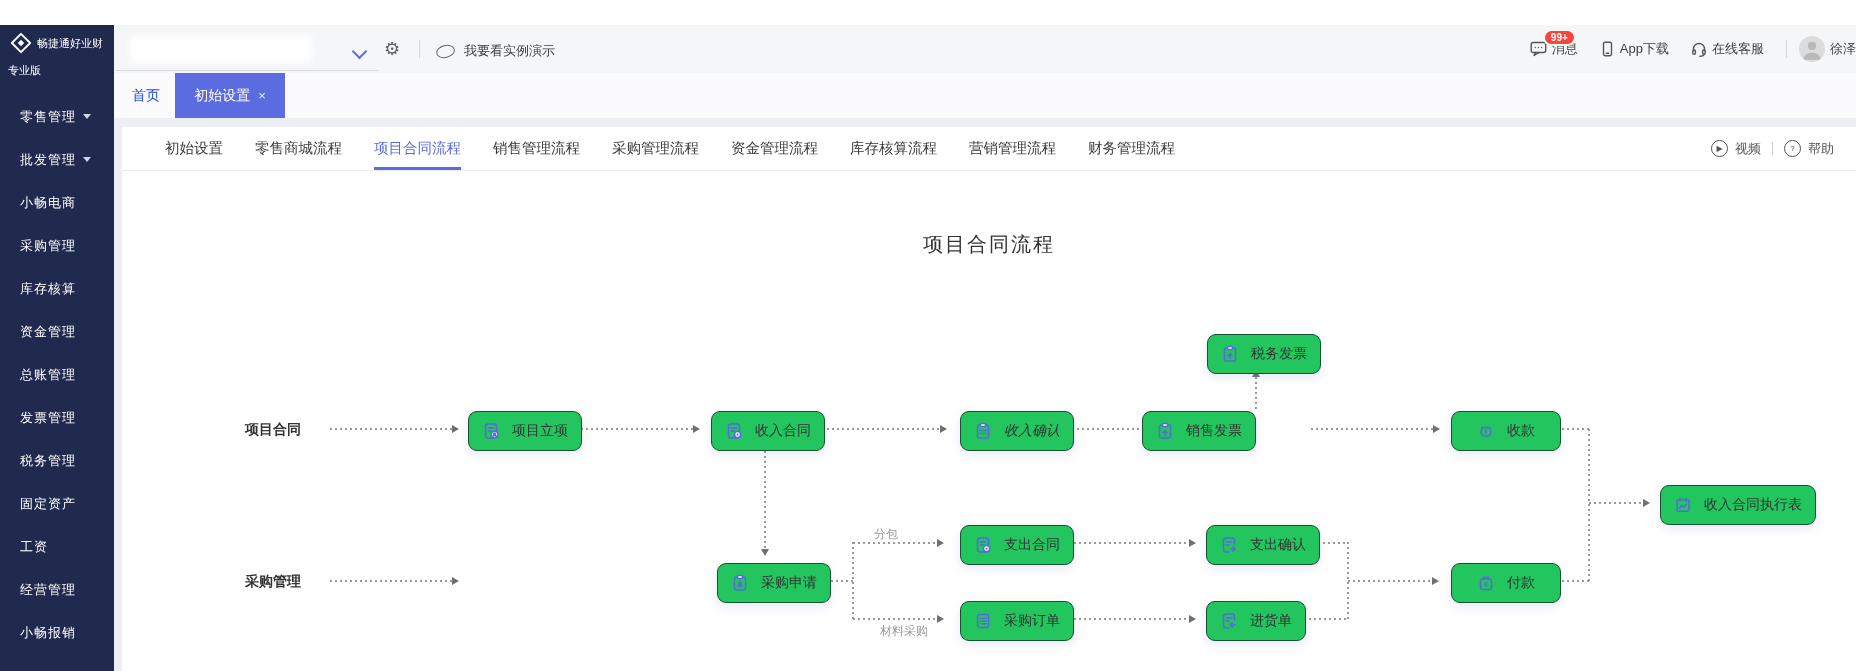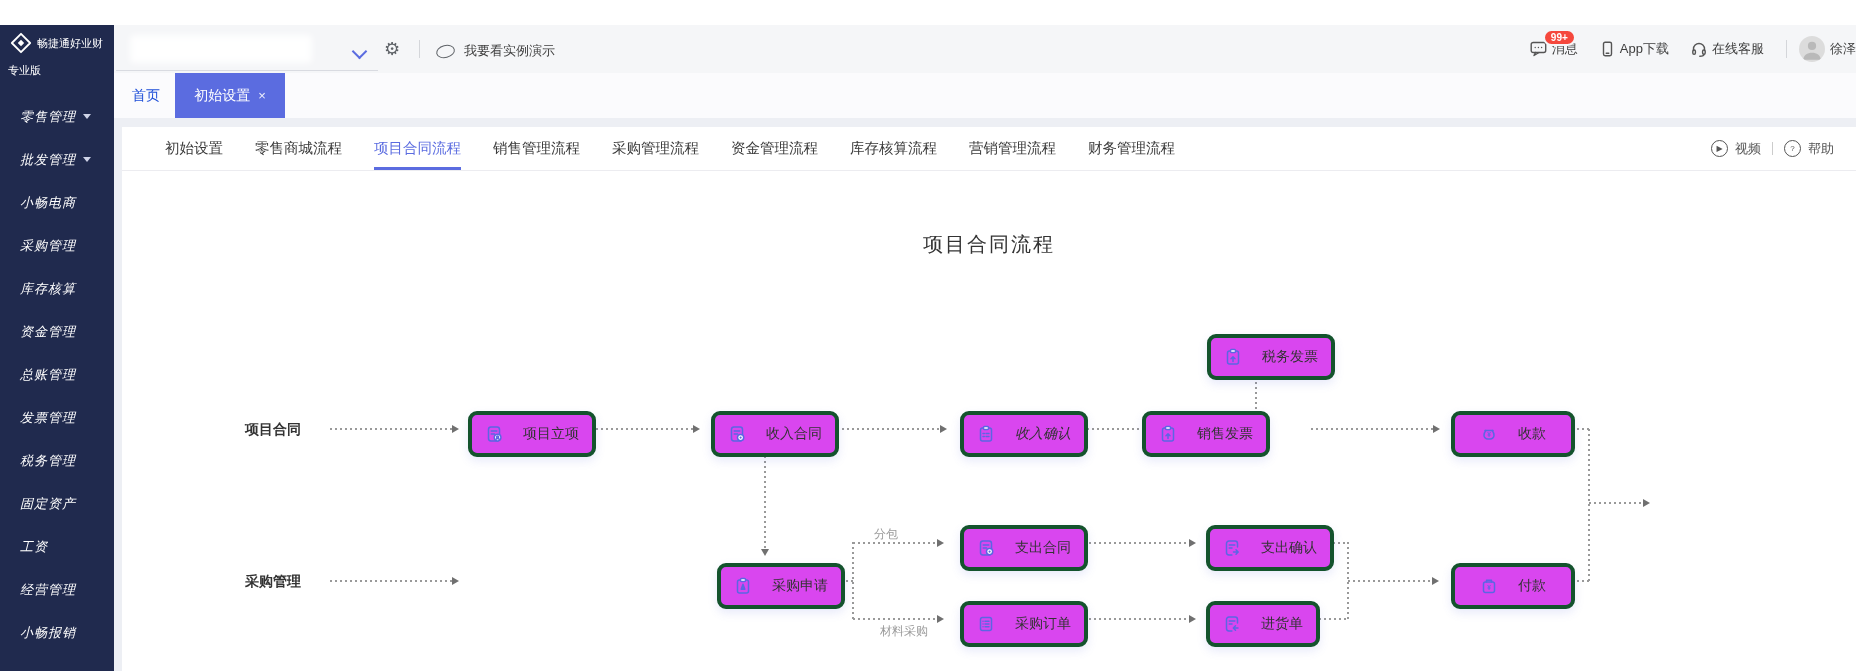--- a/index.html
+++ b/index.html
@@ -5,21 +5,21 @@
   html,body{margin:0;padding:0;}
   body{width:1856px;height:671px;overflow:hidden;background:#fff;
        font-family:"Liberation Sans","DejaVu Sans",sans-serif;color:#333;}
   #app{position:relative;width:1856px;height:671px;overflow:hidden;}
 
   
   .sidebar{position:absolute;left:0;top:25px;width:114px;bottom:0;background:#202a4e;z-index:5;}
   .logo-row{position:absolute;left:10px;top:7px;display:flex;align-items:center;gap:5px;}
   .brand-name{color:#fff;font-size:11px;font-weight:normal;white-space:nowrap;}
   .edition{position:absolute;left:8px;top:38px;color:#fff;font-size:11px;}
-  .side-menu{position:absolute;left:0;top:70px;right:16px;font-style:italic;}
+  .side-menu{position:absolute;left:0;top:70px;right:16px;}
   .side-item{height:43px;display:flex;align-items:center;padding-left:20px;gap:7px;
              color:#fff;font-size:13px;letter-spacing:1px;cursor:pointer;}
   .caret{width:0;height:0;border-left:4px solid transparent;border-right:4px solid transparent;
          border-top:5px solid #cfd4e8;}
 
   
   .header{position:absolute;left:114px;top:25px;right:0;height:48px;background:#f5f6f8;z-index:4;}
   .redact{position:absolute;left:16px;top:10px;width:182px;height:28px;background:rgba(255,255,255,.92);
           border-radius:4px;filter:blur(3px);}
   .sel-underline{position:absolute;left:2px;top:45px;width:262px;height:1px;background:#d9dbe1;}
@@ -61,22 +61,22 @@
              align-items:center;justify-content:center;font-size:8px;color:#555;flex:none;}
   .sdiv{width:1px;height:13px;background:#ccc;margin:0 4px;}
 
   
   .flow{position:absolute;left:0;top:0;width:1856px;height:671px;z-index:2;pointer-events:none;}
   .flow *{pointer-events:auto;}
   .flow-title{position:absolute;left:122px;top:231px;width:1734px;text-align:center;
               font-size:20px;font-weight:500;color:#333;letter-spacing:2px;}
   .lane-label{position:absolute;font-size:14px;font-weight:600;color:#333;}
   .branch-label{position:absolute;font-size:12px;color:#9a9a9a;}
-  .node{position:absolute;height:38px;display:flex;align-items:center;gap:20px;padding:0 13px;
-        background:#d946ef;border:4px solid #14532d;border-radius:9px;font-size:14px;color:#333;
+  .node{position:absolute;height:38px;display:flex;align-items:center;gap:12px;padding:0 13px;
+        background:#22c55e;border:1px solid #14532d;border-radius:9px;font-size:14px;color:#333;
         box-shadow:0 4px 10px rgba(99,112,224,.15);cursor:pointer;white-space:nowrap;}
   .node.wide{padding:0 25px;}
   .node svg{flex:none;}
   .dh{position:absolute;height:2px;background:repeating-linear-gradient(90deg,#999 0 2px,transparent 2px 5px);}
   .dv{position:absolute;width:2px;background:repeating-linear-gradient(180deg,#999 0 2px,transparent 2px 5px);}
   .ar{position:absolute;width:0;height:0;border:4px solid transparent;}
   .ar-r{border-left:7px solid #707070;border-right:none;}
   .ar-u{border-bottom:7px solid #707070;border-top:none;}
   .ar-d{border-top:7px solid #707070;border-bottom:none;}
 </style>
@@ -373,15 +373,23 @@
       <span>进货单</span>
     </div>
     <div class="node wide" style="left:1451px;top:563px;">
       <svg width="18" height="18" viewBox="0 0 18 18" fill="none" stroke="#5b66e3" stroke-width="1.5" stroke-linecap="round" stroke-linejoin="round">
         <rect x="3.5" y="5" width="11" height="10.5" rx="2"></rect>
           <path d="M6.5 5V3.2h5V5"></path>
         <text x="9" y="12.8" font-size="6.5" text-anchor="middle" fill="#5b66e3" stroke="none" font-weight="bold">¥</text>
       </svg>
       <span>付款</span>
     </div>
+    <div class="node" style="left:1660px;top:485px;">
+      <svg width="18" height="18" viewBox="0 0 18 18" fill="none" stroke="#5b66e3" stroke-width="1.5" stroke-linecap="round" stroke-linejoin="round">
+        <rect x="3" y="3.8" width="12" height="11.5" rx="2"></rect>
+          <path d="M6 2v3.2M12 2v3.2"></path>
+        <path d="M5.6 12.2l2.3-2.8 1.9 1.9 2.6-3.2"></path>
+      </svg>
+      <span>收入合同执行表</span>
+    </div>
   </div>
 
 </div>
 
 </body></html>

